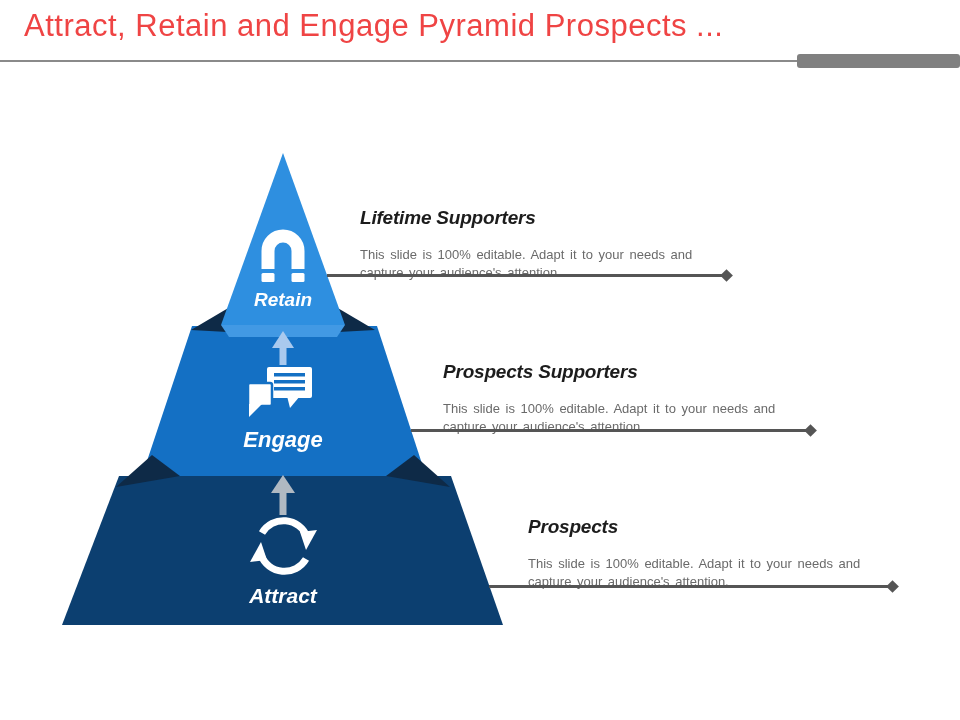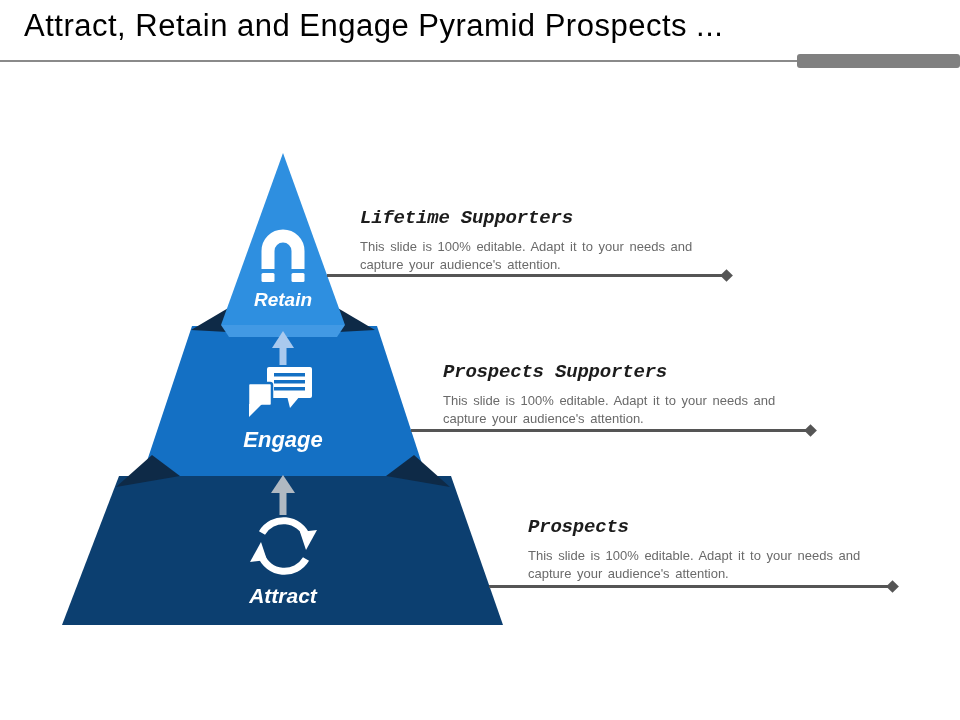--- a/index.html
+++ b/index.html
@@ -2,40 +2,40 @@
 <html><head>
 <meta charset="utf-8">
 <style>
   html,body{margin:0;padding:0;}
   body{
     width:960px;height:720px;background:#ffffff;position:relative;overflow:hidden;
     font-family:"Liberation Sans", sans-serif;
   }
   .slide-title{
     position:absolute;left:24px;top:8px;
-    font-size:31px;color:#000000;letter-spacing:.5px;white-space:nowrap;
+    font-size:31px;color:#ef4444;letter-spacing:.5px;white-space:nowrap;
   }
   .title-rule{
     position:absolute;left:0;top:60px;width:960px;height:2px;background:#8a8a8a;
   }
   .accent-bar{
     position:absolute;left:797px;top:54px;width:163px;height:14px;
     background:#808080;border-radius:3px;
   }
   svg.pyramid{position:absolute;left:0;top:0;}
   .level-label{
     font-style:italic;font-weight:bold;fill:#ffffff;
     font-family:"Liberation Sans", sans-serif;
   }
   .callout{position:absolute;}
   .callout-heading{
     font-size:19px;font-weight:bold;font-style:italic;color:#1c1c1c;
-    letter-spacing:-.2px;white-space:nowrap;font-family:Liberation Mono, monospace;
+    letter-spacing:-.2px;white-space:nowrap;
   }
-  .callout-body{margin-top:9px;}
+  .callout-body{margin-top:17px;}
   .callout-body div{
     font-size:13px;color:#6a6a6a;line-height:18px;word-spacing:2px;white-space:nowrap;
   }
   .connector{position:absolute;height:3px;background:#555555;}
   .diamond{position:absolute;width:9px;height:9px;background:#555555;transform:rotate(45deg);}
 </style>
 </head>
 <body>
 
 <div class="slide-title">Attract, Retain and Engage Pyramid Prospects ...</div>

